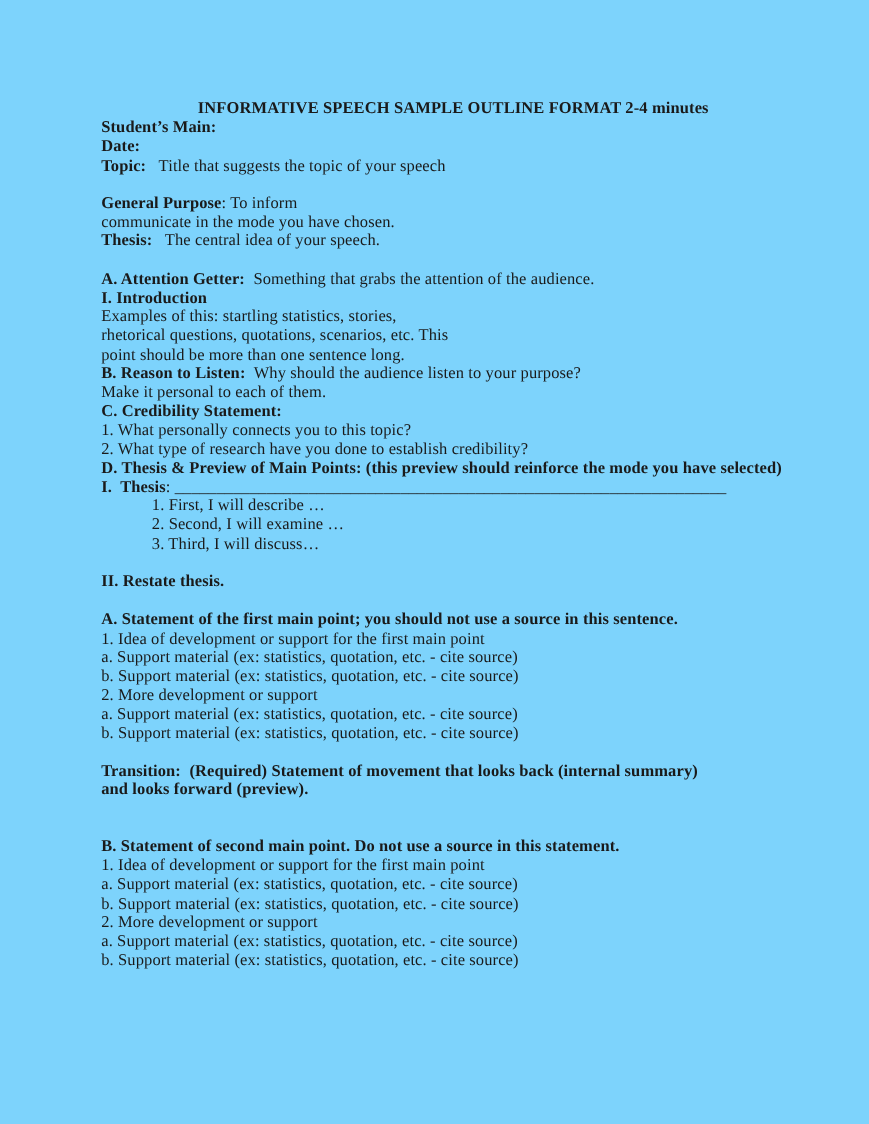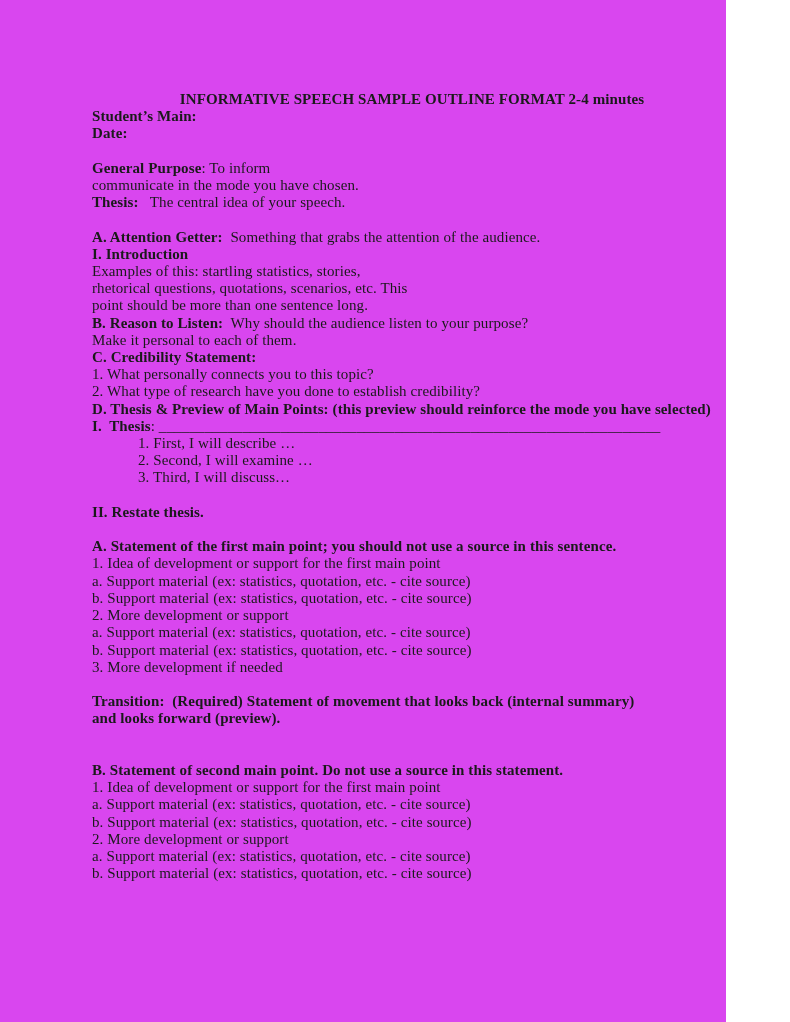--- a/index.html
+++ b/index.html
@@ -2,23 +2,23 @@
 <html><head>
 <meta charset="utf-8">
 <style>
   html, body {
     margin: 0;
     padding: 0;
     background: #ffffff;
   }
   .page {
     position: relative;
-    width: 726px;
+    width: 790px;
     height: 1022px;
-    background: #d946ef;
+    background: #7dd3fc;
     overflow: hidden;
     font-family: "Liberation Serif", "DejaVu Serif", serif;
     color: #1a1a1a;
   }
   .doc-body {
     position: absolute;
     left: 92px;
     top: 91px;
     width: 640px;
   }
@@ -39,20 +39,21 @@
   }
 </style>
 </head>
 <body>
 
 <div class="page">
   <div class="doc-body">
       <div class="line center"><span class="b">INFORMATIVE SPEECH SAMPLE OUTLINE FORMAT 2-4 minutes</span></div>
       <div class="line"><span class="b">Student’s Main:</span></div>
       <div class="line"><span class="b">Date:</span></div>
+      <div class="line"><span class="b">Topic:</span><span>   Title that suggests the topic of your speech</span></div>
       <div class="line">&nbsp;</div>
       <div class="line"><span class="b">General Purpose</span><span>: To inform</span></div>
       <div class="line"><span>communicate in the mode you have chosen.</span></div>
       <div class="line"><span class="b">Thesis:</span><span>   The central idea of your speech.</span></div>
       <div class="line">&nbsp;</div>
       <div class="line"><span class="b">A. Attention Getter:</span><span>  Something that grabs the attention of the audience.</span></div>
       <div class="line"><span class="b">I. Introduction</span></div>
       <div class="line"><span>Examples of this: startling statistics, stories,</span></div>
       <div class="line"><span>rhetorical questions, quotations, scenarios, etc. This</span></div>
       <div class="line"><span>point should be more than one sentence long.</span></div>
@@ -69,21 +70,20 @@
       <div class="line">&nbsp;</div>
       <div class="line"><span class="b">II. Restate thesis.</span></div>
       <div class="line">&nbsp;</div>
       <div class="line"><span class="b">A. Statement of the first main point; you should not use a source in this sentence.</span></div>
       <div class="line"><span>1. Idea of development or support for the first main point</span></div>
       <div class="line"><span>a. Support material (ex: statistics, quotation, etc. - cite source)</span></div>
       <div class="line"><span>b. Support material (ex: statistics, quotation, etc. - cite source)</span></div>
       <div class="line"><span>2. More development or support</span></div>
       <div class="line"><span>a. Support material (ex: statistics, quotation, etc. - cite source)</span></div>
       <div class="line"><span>b. Support material (ex: statistics, quotation, etc. - cite source)</span></div>
-      <div class="line"><span>3. More development if needed</span></div>
       <div class="line">&nbsp;</div>
       <div class="line"><span class="b">Transition:  (Required) Statement of movement that looks back (internal summary)</span></div>
       <div class="line"><span class="b">and looks forward (preview).</span></div>
       <div class="line">&nbsp;</div>
       <div class="line">&nbsp;</div>
       <div class="line"><span class="b">B. Statement of second main point. Do not use a source in this statement.</span></div>
       <div class="line"><span>1. Idea of development or support for the first main point</span></div>
       <div class="line"><span>a. Support material (ex: statistics, quotation, etc. - cite source)</span></div>
       <div class="line"><span>b. Support material (ex: statistics, quotation, etc. - cite source)</span></div>
       <div class="line"><span>2. More development or support</span></div>

